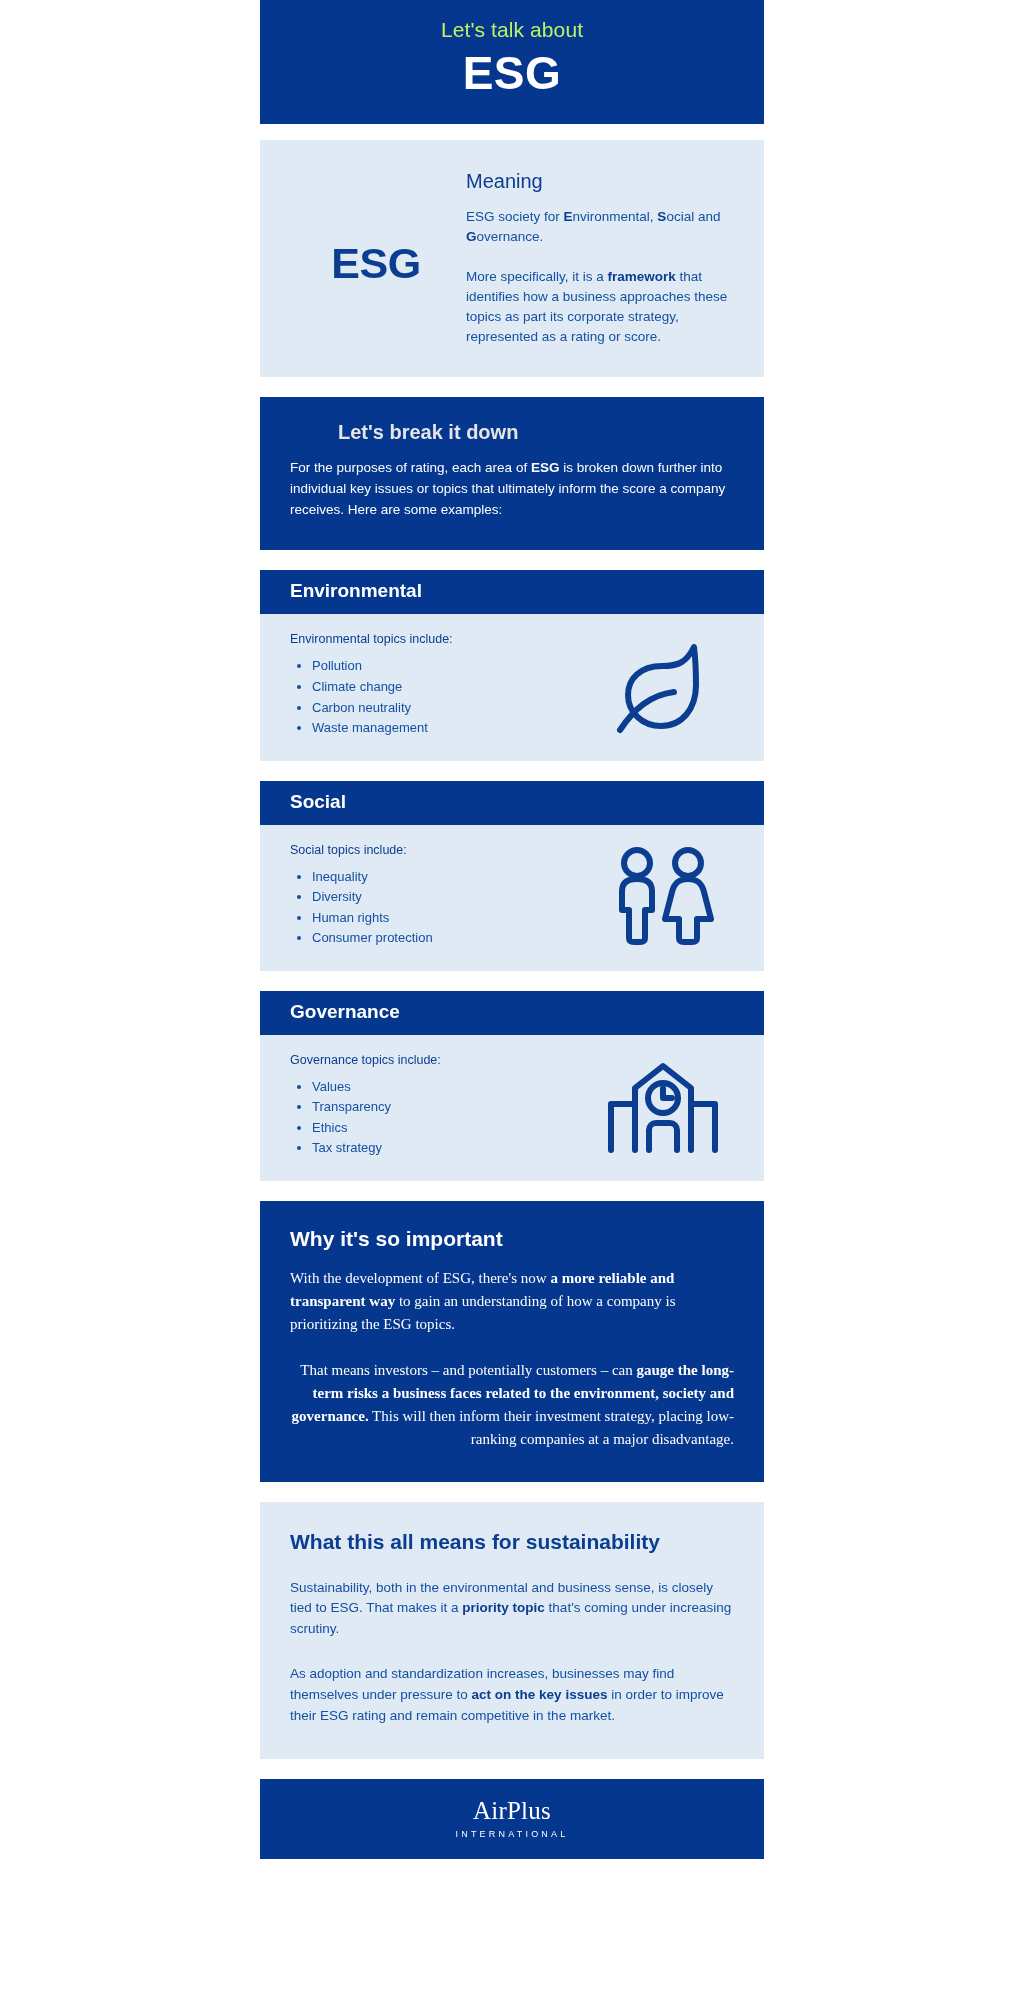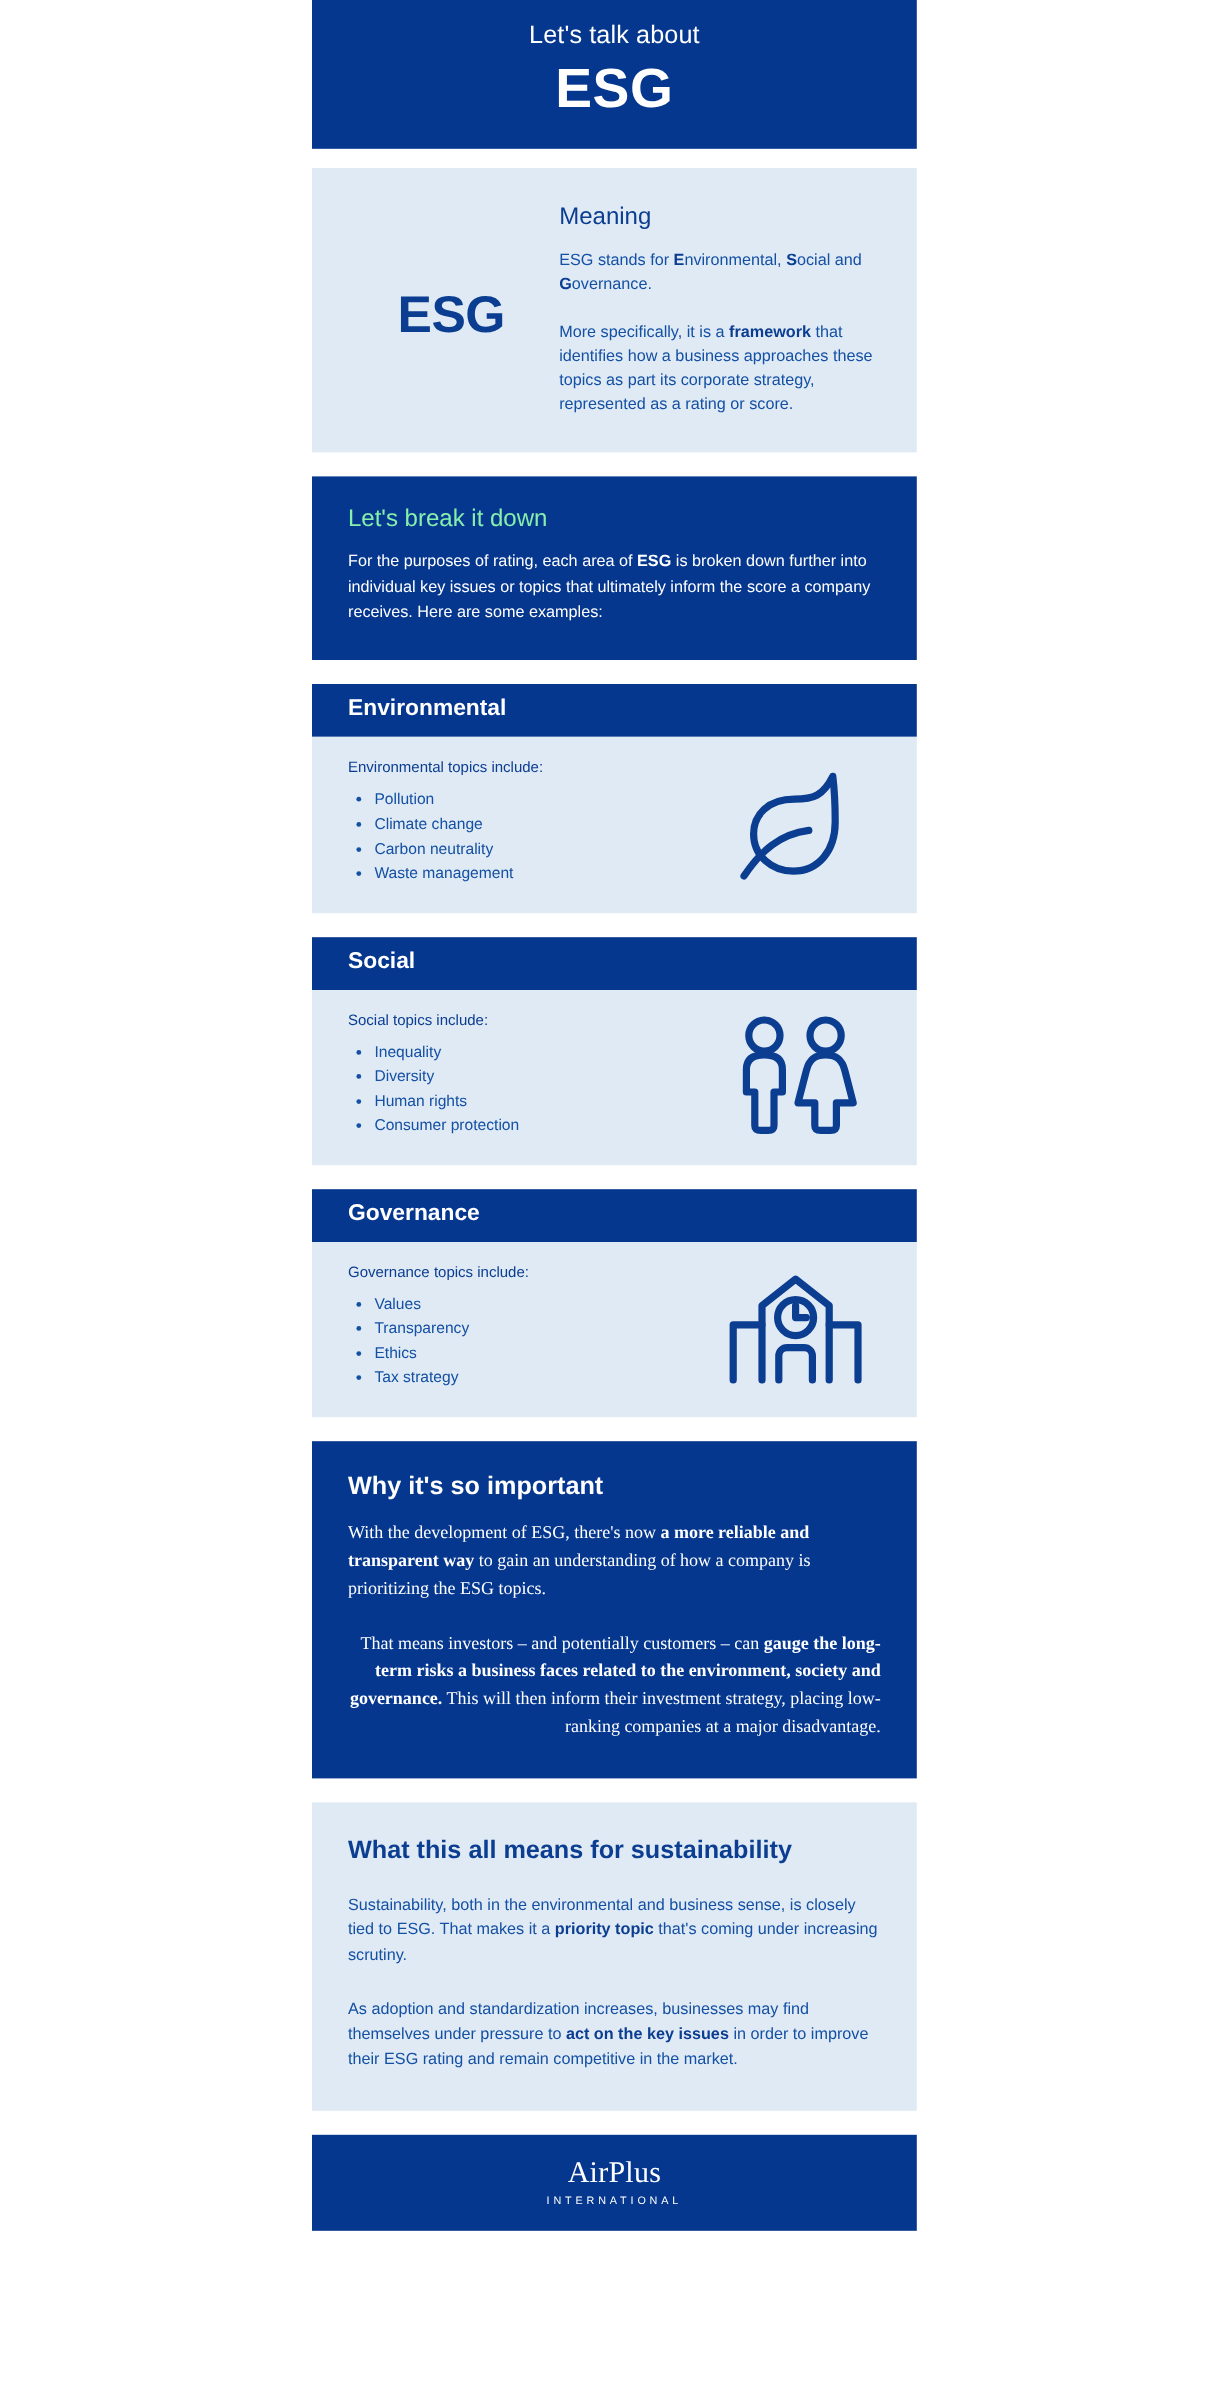--- a/index.html
+++ b/index.html
@@ -25,21 +25,21 @@
   }
 
   
   .hero {
     background: #05378f;
     padding: 16px 24px 24px 24px;
     text-align: center;
     margin-bottom: 16px;
   }
   .hero-kicker {
-    color: #ffffff;
+    color: #bef264;
     font-size: 21px;
     font-weight: 400;
     line-height: 1.35;
     letter-spacing: 0.1px;
   }
   .hero-title {
     color: #ffffff;
     font-size: 46px;
     font-weight: 700;
     line-height: 1.12;
@@ -88,24 +88,25 @@
   .meaning-p + .meaning-p { margin-top: 20px; }
   .meaning-p b { font-weight: 700; color: #0b3d91; }
 
   
   .breakdown {
     background: #05378f;
     padding: 24px 30px 30px 30px;
     margin-bottom: 20px;
   }
   .breakdown-head {
-    color: #86efac;
+    color: #e5e5e5;
     font-size: 20px;
-    font-weight: 400;
+    font-weight: 700;
     margin-bottom: 14px;
+    margin-left: 48px;
   }
   .breakdown-p {
     color: #ffffff;
     font-size: 13.5px;
     line-height: 1.55;
   }
   .breakdown-p b { font-weight: 700; }
 
   
   .pillar { margin-bottom: 20px; }
@@ -223,21 +224,21 @@
     <div class="hero-kicker">Let's talk about</div>
     <div class="hero-title">ESG</div>
   </div>
 
   <div class="meaning">
     <div class="meaning-logo-col">
       <div class="meaning-logo">ESG</div>
     </div>
     <div class="meaning-text-col">
       <div class="meaning-head">Meaning</div>
-      <p class="meaning-p"><span>ESG stands for </span><b>E</b><span>nvironmental, </span><b>S</b><span>ocial and </span><b>G</b><span>overnance.</span></p>
+      <p class="meaning-p"><span>ESG society for </span><b>E</b><span>nvironmental, </span><b>S</b><span>ocial and </span><b>G</b><span>overnance.</span></p>
       <p class="meaning-p"><span>More specifically, it is a </span><b>framework</b><span> that identifies how a business approaches these topics as part its corporate strategy, represented as a rating or score.</span></p>
     </div>
   </div>
 
   <div class="breakdown">
     <div class="breakdown-head">Let's break it down</div>
     <p class="breakdown-p"><span>For the purposes of rating, each area of </span><b>ESG</b><span> is broken down further into individual key issues or topics that ultimately inform the score a company receives. Here are some examples:</span></p>
   </div>
 
   <div class="pillar">

